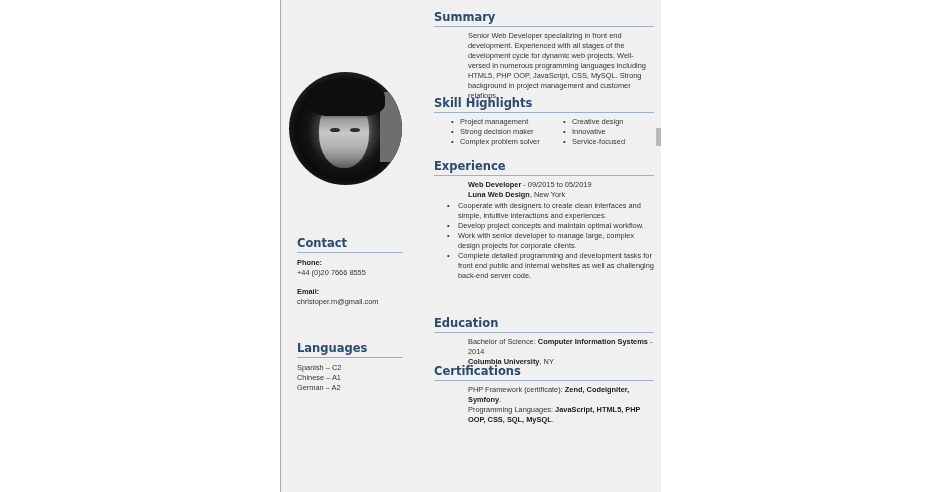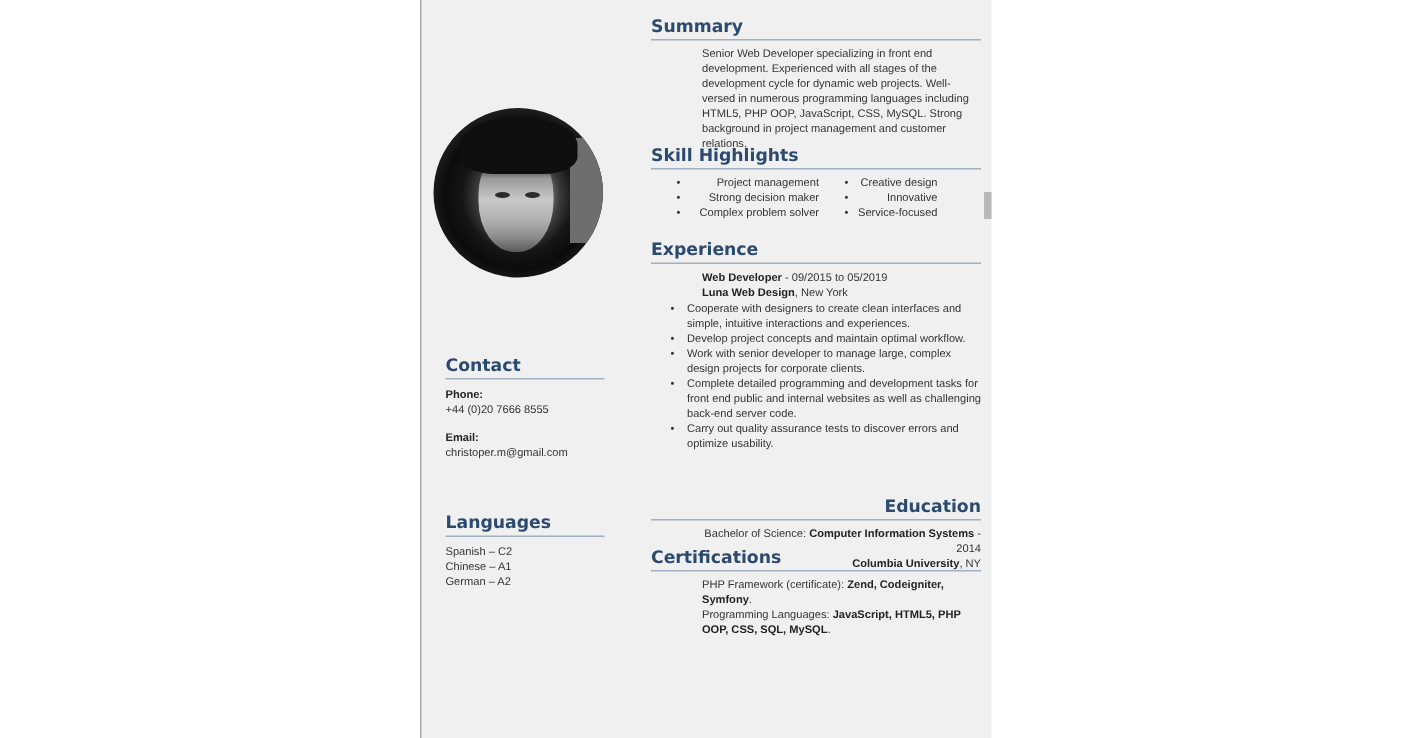--- a/index.html
+++ b/index.html
@@ -42,21 +42,21 @@
   .lbl { font-weight: bold; color: #222; }
   .b { font-weight: bold; color: #222; }
   .contact { position: absolute; top: 220px; left: 16px; margin-top: 16px; }
   .contact .block { margin-top: 5px; }
   .contact .block + .block { margin-top: 9px; }
   .languages { position: absolute; top: 341px; left: 16px; }
   .languages .list { margin-top: 5px; }
   .sec { position: absolute; left: 153px; width: 220px; }
   .sec .body { margin-top: 4px; margin-left: 34px; }
   .skills-grid { display: flex; margin-top: 4px; }
-  .skills-grid ul { list-style: none; text-align: right; }
+  .skills-grid ul { list-style: none; }
   .skills-grid ul li { position: relative; padding-left: 26px; font-size: 7.4px; line-height: 10px; color: #333; }
   .skills-grid ul li::before { content: "•"; position: absolute; left: 17px; top: 0; }
   .skills-grid .col1 { width: 112px; }
   .exp-list { list-style: none; margin-top: 1px; }
   .exp-list li { position: relative; padding-left: 24px; font-size: 7.4px; line-height: 10px; color: #333; }
   .exp-list li::before { content: "•"; position: absolute; left: 13px; top: 0; }
   .scroll-thumb { position: absolute; left: 656px; top: 128px; width: 5px; height: 18px; background: #b8b8b8; }
 </style>
 </head>
 <body>
@@ -120,25 +120,24 @@
     <div class="rhead">Experience</div>
     <div class="body small">
       <div><span class="b">Web Developer</span><span> - 09/2015 to 05/2019</span></div>
       <div><span class="b">Luna Web Design</span><span>, New York</span></div>
     </div>
     <ul class="exp-list">
       <li>Cooperate with designers to create clean interfaces and simple, intuitive interactions and experiences.</li>
       <li>Develop project concepts and maintain optimal workflow.</li>
       <li>Work with senior developer to manage large, complex design projects for corporate clients.</li>
       <li>Complete detailed programming and development tasks for front end public and internal websites as well as challenging back-end server code.</li>
-      <li>Carry out quality assurance tests to discover errors and optimize usability.</li>
     </ul>
   </div>
 
-  <div class="sec" style="top:330px;text-align:right;">
+  <div class="sec" style="top:316px;">
     <div class="rhead">Education</div>
     <div class="body small">
       <div><span>Bachelor of Science: </span><span class="b">Computer Information Systems</span><span> - 2014</span></div>
       <div><span class="b">Columbia University</span><span>, NY</span></div>
     </div>
   </div>
 
   <div class="sec" style="top:364px;">
     <div class="rhead">Certifications</div>
     <div class="body small">

